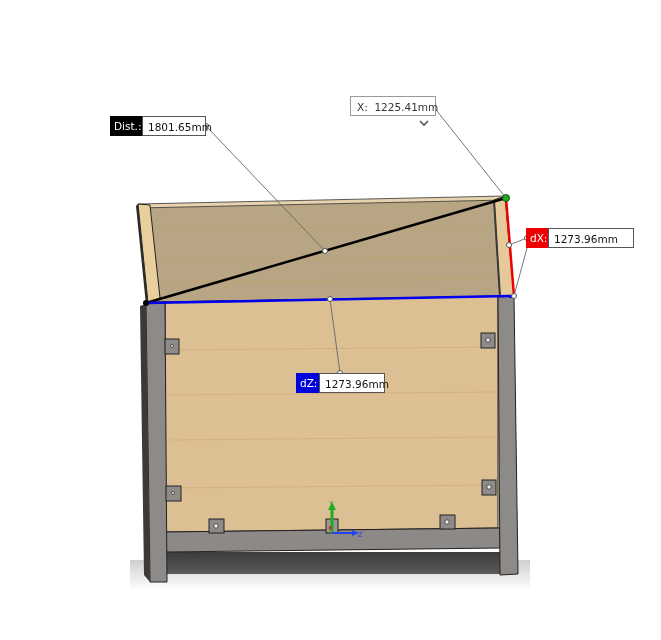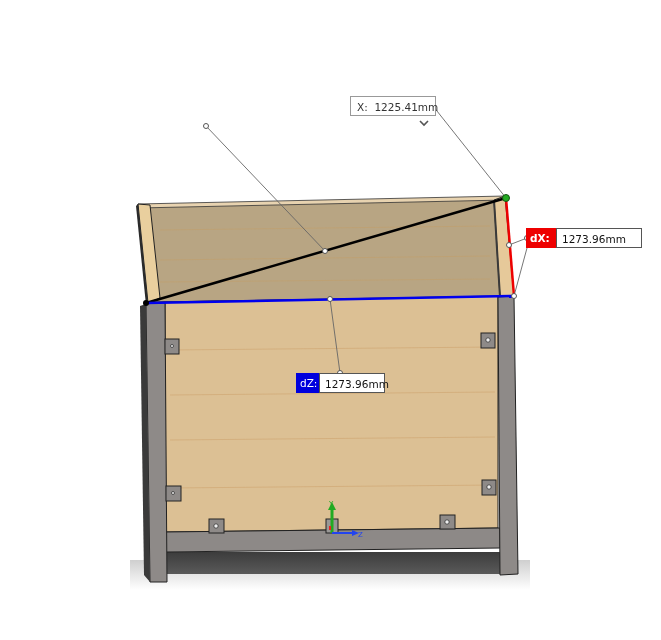--- a/index.html
+++ b/index.html
@@ -8,21 +8,21 @@
     svg.scene { position: absolute; left: 0; top: 0; }
     .callout { position: absolute; display: flex; height: 20px; font-size: 10.5px; line-height: 20px; box-sizing: border-box; }
     .callout .tag { padding: 0 4px; color: #fff; height: 100%; box-sizing: border-box; }
     .callout .val { padding: 0 5px; background: #fff; color: #111; border: 1px solid #555; height: 100%; box-sizing: border-box; }
     .callout.dist { left: 110px; top: 116px; }
     .callout.dist .tag { background: #000; width: 32px; }
     .callout.dist .val { width: 64px; }
     .callout.xcoord { left: 350px; top: 96px; border: 1px solid #999; background: #fff; }
     .callout.xcoord .val { border: none; color: #333; width: 84px; padding-left: 6px; }
     .callout.dx { left: 526px; top: 228px; }
-    .callout.dx .tag { background: #ee0000; width: 30px; font-weight: bold; }
+    .callout.dx .tag { background: #ee0000; width: 22px; }
     .callout.dx .val { width: 86px; }
     .callout.dz { left: 296px; top: 373px; border-radius: 10px; }
     .callout.dz .tag { background: #0000dd; width: 23px; }
     .callout.dz .val { width: 66px; }
     .chev { position: absolute; left: 418px; top: 118px; width: 12px; height: 10px; }
   </style>
 </head>
 <body>
 
 <div id="viewport">
@@ -120,20 +120,24 @@
       <line x1="332" y1="533" x2="332" y2="506" stroke="#22aa22" stroke-width="3"></line>
       <polygon points="328,510 332,502 336,510" fill="#22aa22"></polygon>
       <line x1="332" y1="533" x2="355" y2="533" stroke="#2244ee" stroke-width="2"></line>
       <polygon points="352,530 359,533 352,536" fill="#2244ee"></polygon>
       <rect x="329" y="526" width="2" height="4" fill="#ee2222"></rect>
       <text x="329" y="506" font-size="7" fill="#22aa22" font-family="DejaVu Sans, sans-serif">Y</text>
       <text x="358" y="537" font-size="7" fill="#2244ee" font-family="DejaVu Sans, sans-serif">Z</text>
     </g>
   </svg>
 
+  <div class="callout dist">
+    <span class="tag">Dist.:</span>
+    <span class="val">1801.65mm</span>
+  </div>
 
   <div class="callout xcoord">
     <span class="val"><span>X:</span>&nbsp;&nbsp;<span>1225.41mm</span></span>
   </div>
   <svg class="chev" viewBox="0 0 12 10">
     <polyline points="2,3 6,7 10,3" fill="none" stroke="#555" stroke-width="1.6"></polyline>
   </svg>
 
   <div class="callout dx">
     <span class="tag">dX:</span>

